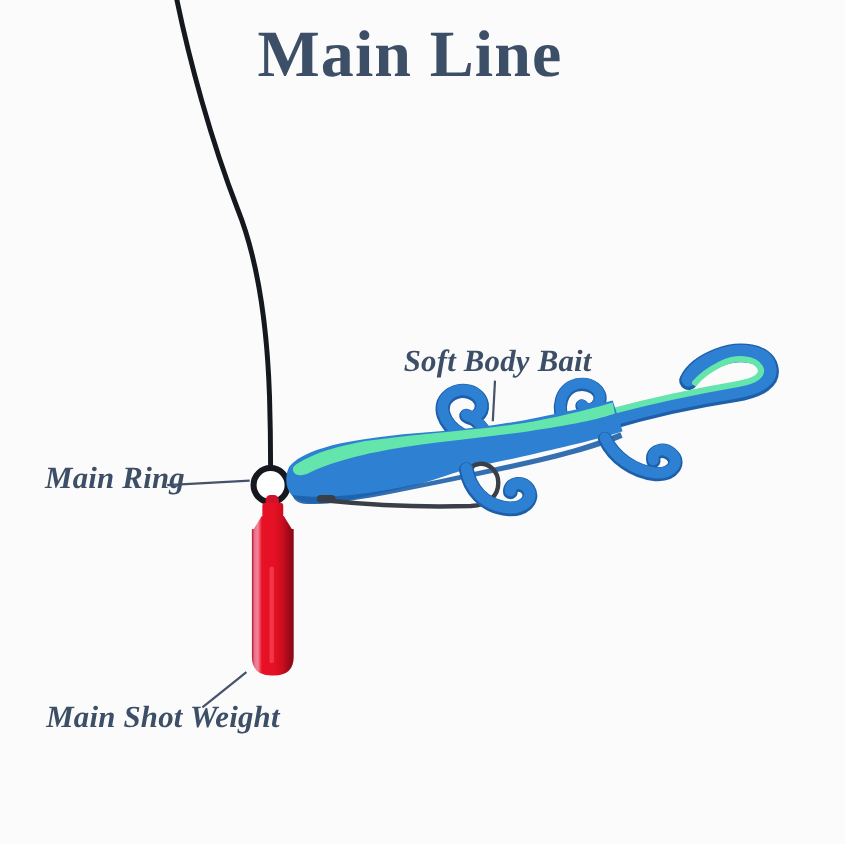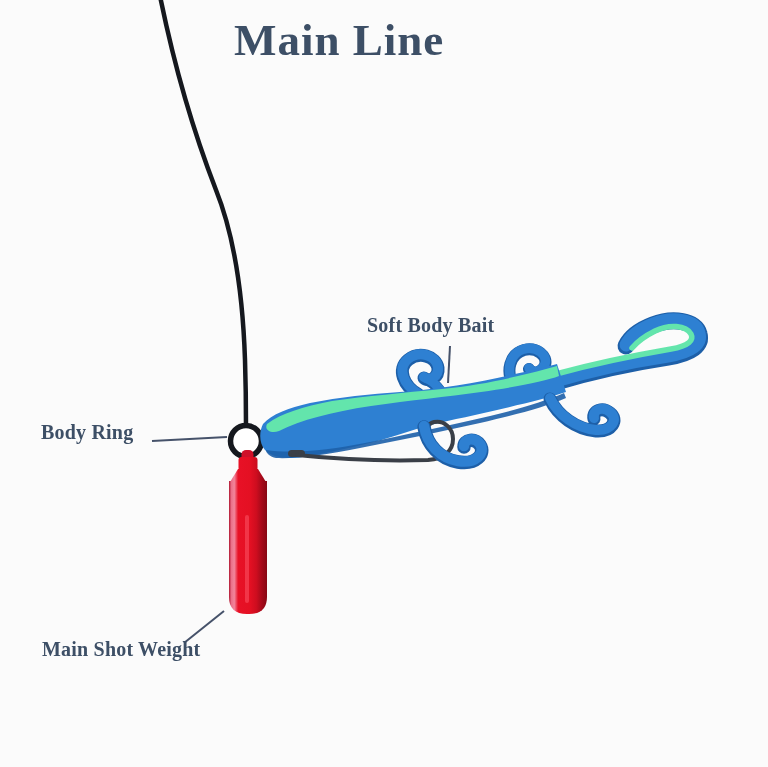--- a/index.html
+++ b/index.html
@@ -2,22 +2,22 @@
 <html><head>
 <meta charset="utf-8">
 <style>
   html,body{margin:0;padding:0;}
   .stage{
     position:relative;width:768px;height:767px;background:#fbfbfb;
     overflow:hidden;font-family:"Liberation Serif","DejaVu Serif",serif;
   }
   .stage svg{position:absolute;left:0;top:0;}
   .label{position:absolute;color:#3d4f66;white-space:nowrap;line-height:1.1;}
-  .label.title{font-size:45px;font-weight:600;letter-spacing:1px;}
-  .label.small{font-size:20px;font-weight:600;letter-spacing:0.2px;}
+  .label.title{font-size:60px;font-weight:600;letter-spacing:1px;}
+  .label.small{font-size:28px;font-weight:600;letter-spacing:0.2px;font-style:italic;}
 </style>
 </head>
 <body>
 
 <div class="stage">
 
   <svg width="768" height="767" viewBox="0 0 768 767">
     <defs>
       <linearGradient id="wg" gradientUnits="userSpaceOnUse" x1="229" y1="0" x2="267" y2="0">
         <stop offset="0" stop-color="#b01530"></stop>
@@ -81,15 +81,15 @@
       </g>
       <g fill="none">
         <path d="M550,399 C558,416 576,429 596,431 C612,432 619,420 610,413 C603,407 592,410 594,419" stroke-width="13" stroke="#1d5fa8"></path>
         <path d="M550,398 C558,415 576,428 596,430 C612,431 619,419 610,412 C603,406 592,409 594,418" stroke-width="10" stroke="#2e80d2"></path>
       </g>
     </g>
   </svg>
 
   <div class="label title" style="left:234px;top:16px;">Main Line</div>
   <div class="label small" style="left:367px;top:314px;">Soft Body Bait</div>
-  <div class="label small" style="left:41px;top:421px;">Body Ring</div>
+  <div class="label small" style="left:41px;top:421px;">Main Ring</div>
   <div class="label small" style="left:42px;top:638px;">Main Shot Weight</div>
 </div>
 
 </body></html>

